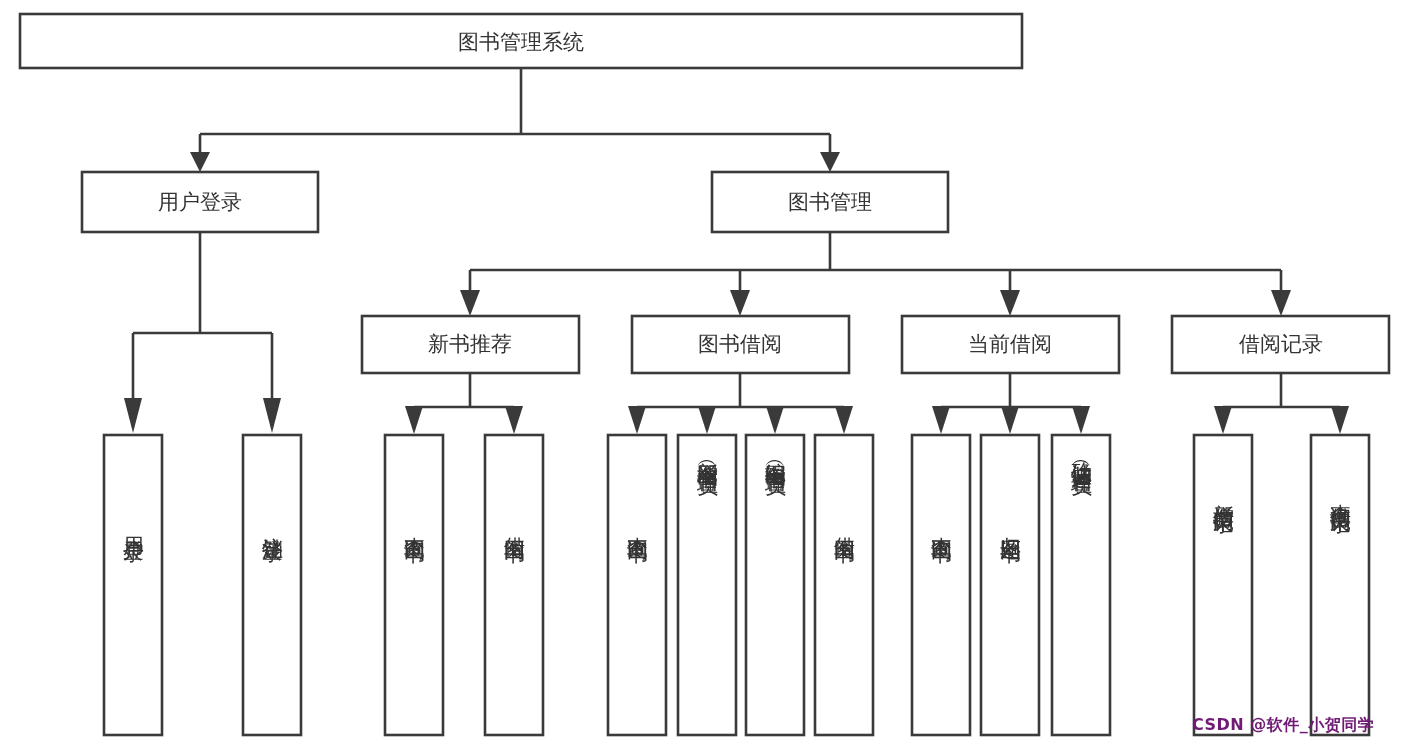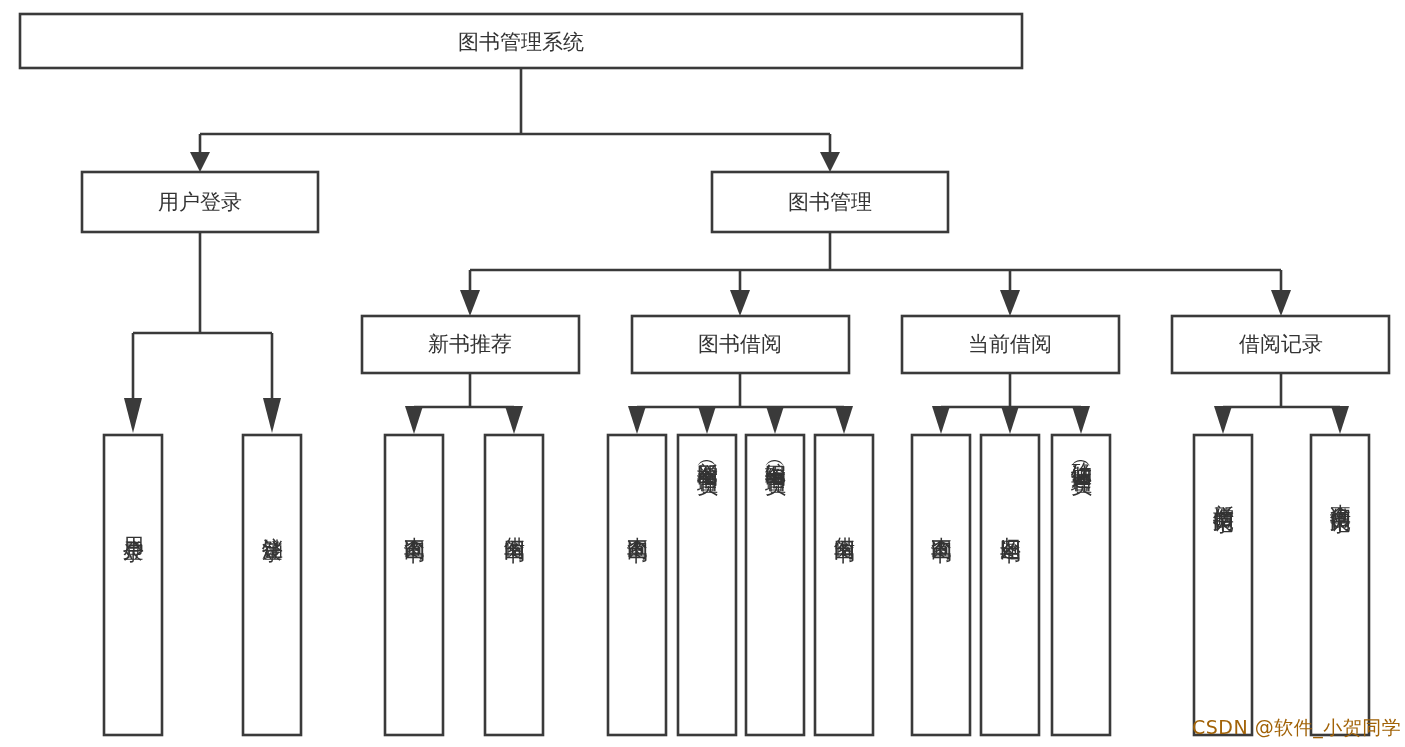--- a/index.html
+++ b/index.html
@@ -59,24 +59,25 @@
     line-height: 1;
     letter-spacing: 2px;
     white-space: nowrap;
     pointer-events: none;
     text-align: center;
     transform: translateX(-50%);
   }
   .watermark {
     position: absolute;
     font-family: "DejaVu Sans", "Liberation Sans", sans-serif;
-    font-size: 19px;
-    color: #a16207;
+    font-size: 16px;
+    color: #701a75;
     white-space: nowrap;
     letter-spacing: 0.5px;
+    font-weight: bold;
   }
 </style>
 </head>
 <body>
 
 <div id="diagram-root">
 
   <svg class="canvas" viewBox="0 0 1405 747" xmlns="http://www.w3.org/2000/svg">
 
     <g>

